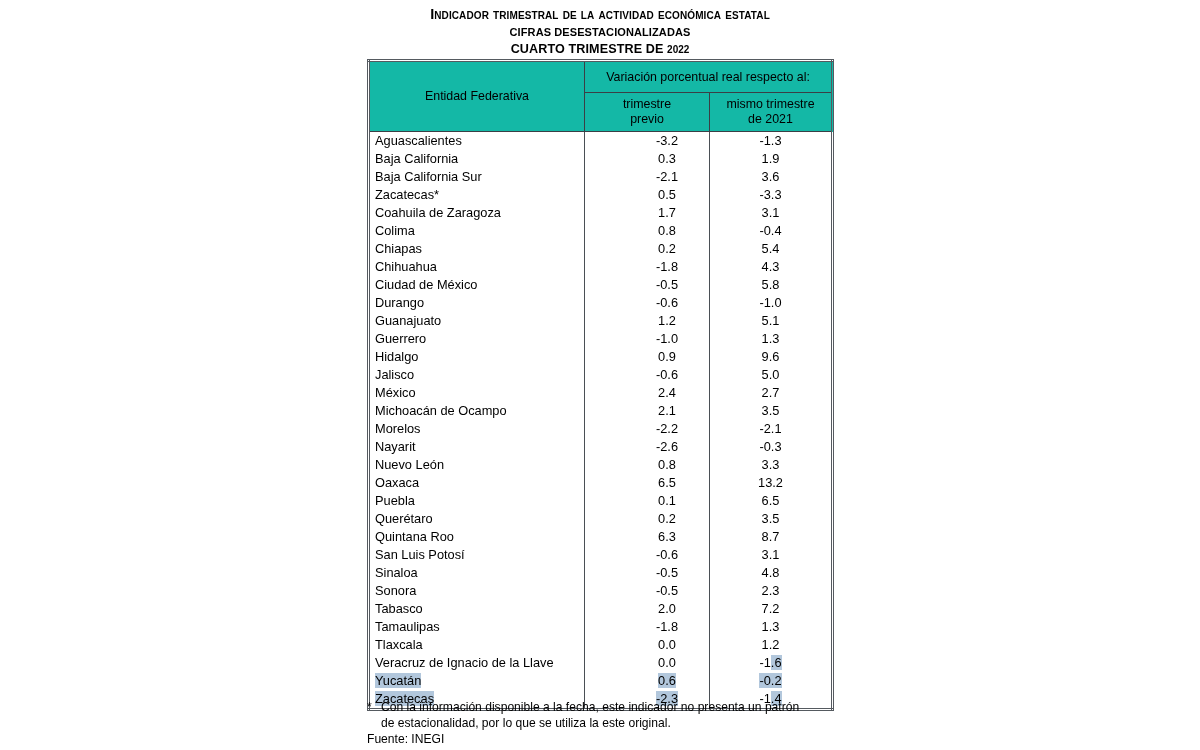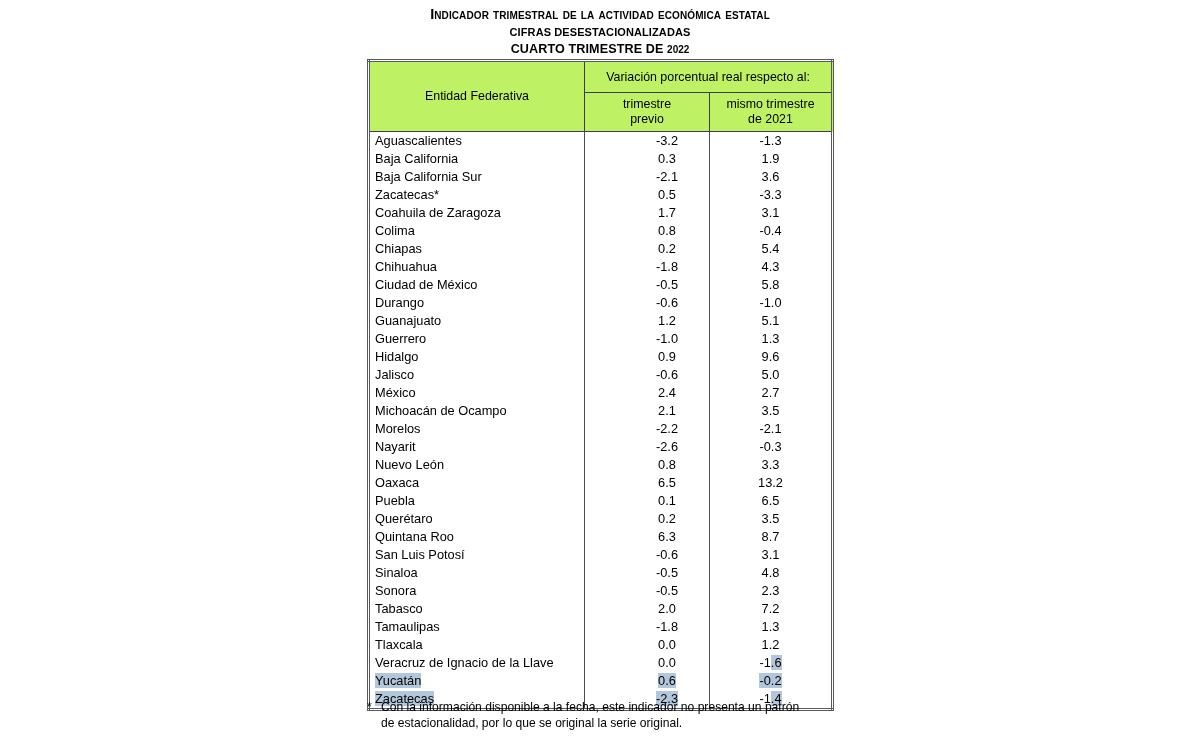--- a/index.html
+++ b/index.html
@@ -65,21 +65,21 @@
     border-left: 3px double #555a60;
     border-right: 3px double #555a60;
     border-top: 3px double #555a60;
     border-bottom: 3px double #555a60;
   }
   table.itaee col.c-ent  { width: 216px; }
   table.itaee col.c-prev { width: 125px; }
   table.itaee col.c-anio { width: 123px; }
 
   thead th {
-    background: #bef264;
+    background: #14b8a6;
     border: 1px solid #3a3f45;
     font-weight: normal;
     font-size: 12.4px;
     color: #000;
     padding: 0;
     line-height: 15px;
   }
   th.ent-head {
     height: 68px;
     vertical-align: middle;
@@ -345,16 +345,17 @@
         </tr>
       </tbody>
   </table>
 </div>
 
 <div class="notes">
   <div class="note-row">
     <span class="note-star">*</span>
     <span class="note-text">
       <span>Con la información disponible a la fecha, este indicador no presenta un patrón</span><br>
-      <span>de estacionalidad, por lo que se original la serie original.</span>
+      <span>de estacionalidad, por lo que se utiliza la este original.</span>
     </span>
   </div>
+  <div class="source">Fuente: INEGI</div>
 </div>
 
 </body></html>

